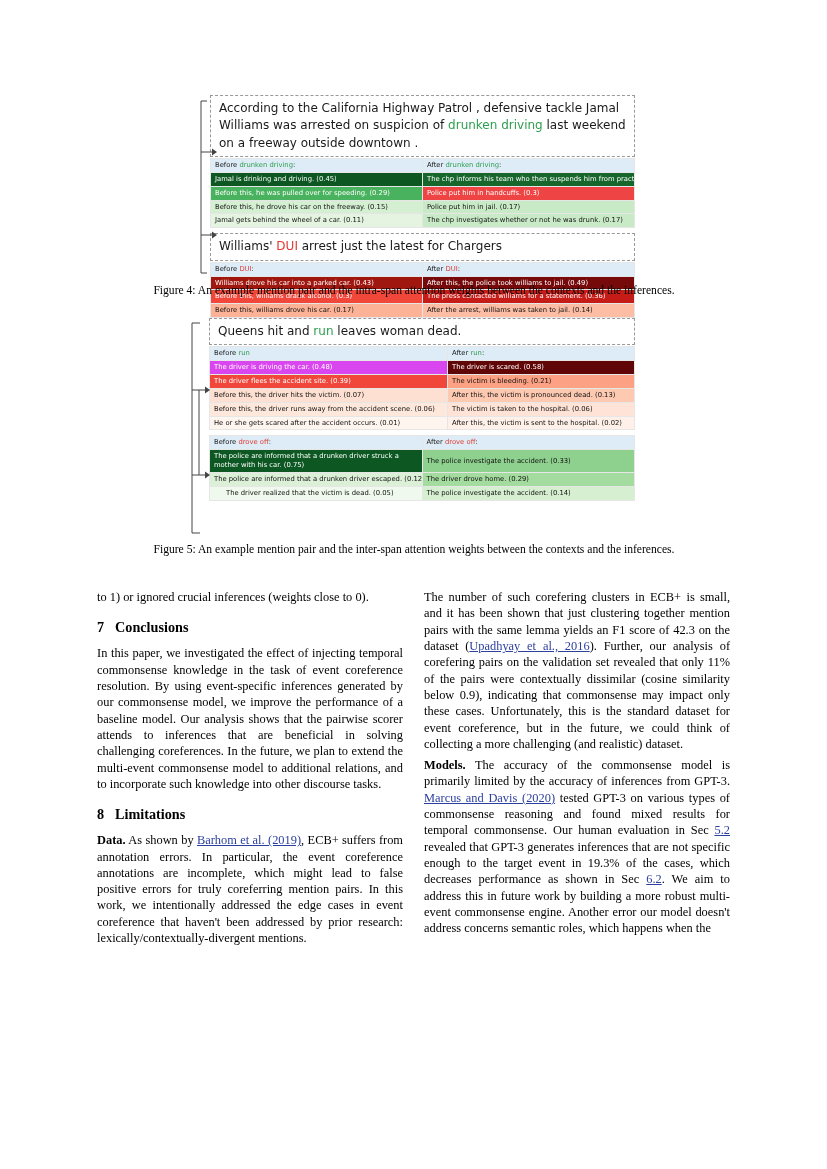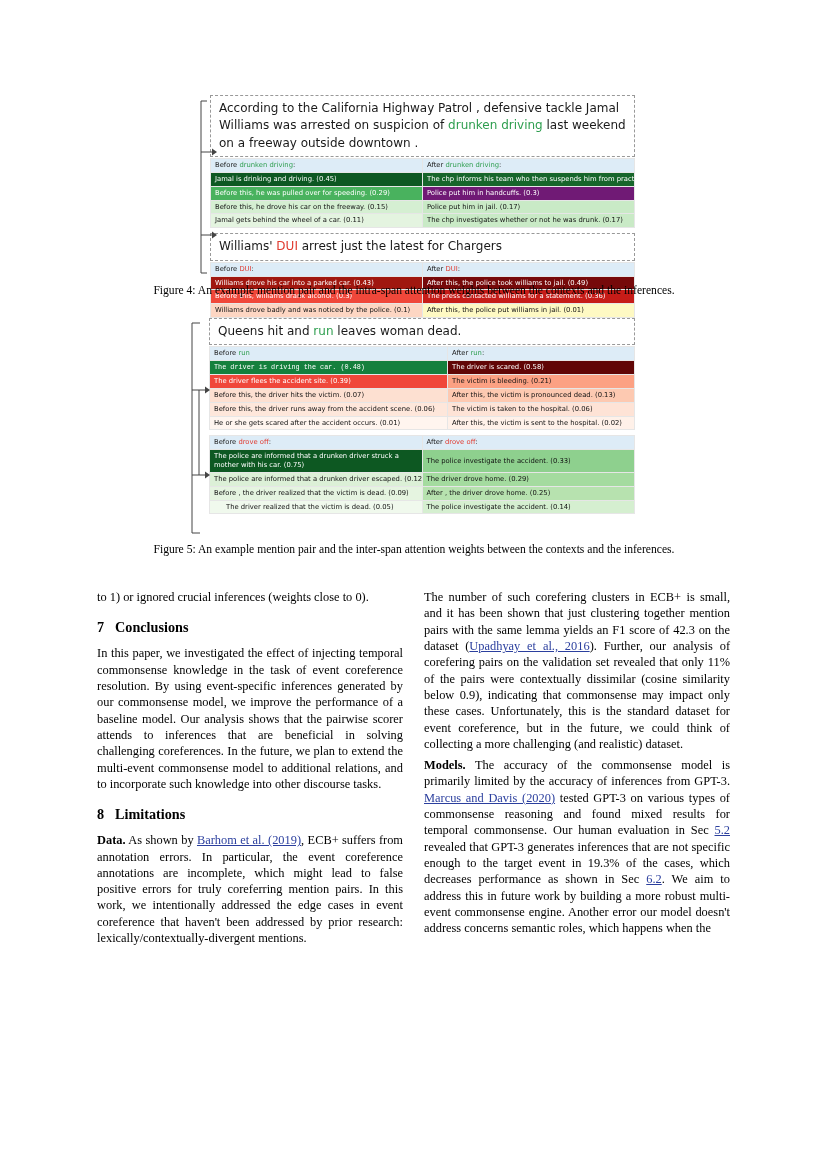--- a/index.html
+++ b/index.html
@@ -141,21 +141,21 @@
                 <tr class="hdr">
                   <td><span>Before </span><span style="color: rgb(46, 158, 79);">drunken driving</span><span>:</span></td>
                   <td><span>After </span><span style="color: rgb(46, 158, 79);">drunken driving</span><span>:</span></td>
                 </tr>
                 <tr>
                   <td style="background: rgb(13, 88, 34); color: rgb(255, 255, 255);">Jamal is drinking and driving. (0.45)</td>
                   <td style="background: rgb(23, 102, 43); color: rgb(255, 255, 255);">The chp informs his team who then suspends him from practising. (0.35)</td>
                 </tr>
                 <tr>
                   <td style="background: rgb(73, 178, 94); color: rgb(255, 255, 255);">Before this, he was pulled over for speeding. (0.29)</td>
-                  <td style="background: #701a75; color: rgb(255, 255, 255);">Police put him in handcuffs. (0.3)</td>
+                  <td style="background: #ef4444; color: rgb(255, 255, 255);">Police put him in handcuffs. (0.3)</td>
                 </tr>
                 <tr>
                   <td style="background: rgb(213, 239, 210); color: rgb(17, 17, 17);">Before this, he drove his car on the freeway. (0.15)</td>
                   <td style="background: rgb(201, 234, 198); color: rgb(17, 17, 17);">Police put him in jail. (0.17)</td>
                 </tr>
                 <tr>
                   <td style="background: rgb(228, 244, 224); color: rgb(17, 17, 17);">Jamal gets behind the wheel of a car. (0.11)</td>
                   <td style="background: rgb(201, 234, 198); color: rgb(17, 17, 17);">The chp investigates whether or not he was drunk. (0.17)</td>
                 </tr>
               </tbody>
@@ -173,20 +173,24 @@
                   <td><span>Before </span><span style="color: rgb(224, 58, 47);">DUI</span><span>:</span></td>
                   <td><span>After </span><span style="color: rgb(224, 58, 47);">DUI</span><span>:</span></td>
                 </tr>
                 <tr>
                   <td style="background: rgb(160, 23, 15); color: rgb(255, 255, 255);">Williams drove his car into a parked car. (0.43)</td>
                   <td style="background: rgb(118, 9, 10); color: rgb(255, 255, 255);">After this, the police took williams to jail. (0.49)</td>
                 </tr>
                 <tr>
                   <td style="background: rgb(240, 71, 58); color: rgb(255, 255, 255);">Before this, williams drank alcohol. (0.3)</td>
                   <td style="background: rgb(198, 28, 24); color: rgb(255, 255, 255);">The press contacted williams for a statement. (0.36)</td>
+                </tr>
+                <tr>
+                  <td style="background: rgb(252, 178, 150); color: rgb(17, 17, 17);">Before this, williams drove his car. (0.17)</td>
+                  <td style="background: rgb(252, 189, 164); color: rgb(17, 17, 17);">After the arrest, williams was taken to jail. (0.14)</td>
                 </tr>
                 <tr>
                   <td style="background: rgb(253, 214, 195); color: rgb(17, 17, 17);">Williams drove badly and was noticed by the police. (0.1)</td>
                   <td style="background: #fef9c3; color: rgb(17, 17, 17);">After this, the police put williams in jail. (0.01)</td>
                 </tr>
               </tbody>
             </table>
           </div>
         </div>
     </div>
@@ -210,21 +214,21 @@
               <colgroup>
                 <col style="width: 56%;">
                 <col style="width: 44%;">
               </colgroup>
               <tbody>
                 <tr class="hdr">
                   <td><span>Before </span><span style="color: rgb(46, 158, 79);">run</span><span></span></td>
                   <td><span>After </span><span style="color: rgb(46, 158, 79);">run</span><span>:</span></td>
                 </tr>
                 <tr>
-                  <td style="background: #15803d; color: rgb(255, 255, 255); font-family: Liberation Mono, monospace;">The driver is driving the car. (0.48)</td>
+                  <td style="background: #d946ef; color: rgb(255, 255, 255);">The driver is driving the car. (0.48)</td>
                   <td style="background: rgb(97, 6, 6); color: rgb(255, 255, 255);">The driver is scared. (0.58)</td>
                 </tr>
                 <tr>
                   <td style="background: rgb(240, 71, 58); color: rgb(255, 255, 255);">The driver flees the accident site. (0.39)</td>
                   <td style="background: rgb(252, 161, 131); color: rgb(17, 17, 17);">The victim is bleeding. (0.21)</td>
                 </tr>
                 <tr>
                   <td style="background: rgb(253, 224, 209); color: rgb(17, 17, 17);">Before this, the driver hits the victim. (0.07)</td>
                   <td style="background: rgb(253, 201, 177); color: rgb(17, 17, 17);">After this, the victim is pronounced dead. (0.13)</td>
                 </tr>
@@ -250,24 +254,20 @@
                   <td><span>Before </span><span style="color: rgb(224, 58, 47);">drove off</span><span>:</span></td>
                   <td><span>After </span><span style="color: rgb(224, 58, 47);">drove off</span><span>:</span></td>
                 </tr>
                 <tr>
                   <td class="wrapcell" style="background: rgb(13, 88, 34); color: rgb(255, 255, 255);">The police are informed that a drunken driver struck a mother with his car. (0.75)</td>
                   <td rowspan="1" style="background: rgb(142, 208, 142); color: rgb(17, 17, 17);">The police investigate the accident. (0.33)</td>
                 </tr>
                 <tr>
                   <td style="background: rgb(220, 240, 215); color: rgb(17, 17, 17);">The police are informed that a drunken driver escaped. (0.12)</td>
                   <td style="background: rgb(164, 219, 159); color: rgb(17, 17, 17);">The driver drove home. (0.29)</td>
-                </tr>
-                <tr>
-                  <td style="background: rgb(229, 244, 224); color: rgb(17, 17, 17);">Before , the driver realized that the victim is dead. (0.09)</td>
-                  <td style="background: rgb(183, 226, 175); color: rgb(17, 17, 17);">After , the driver drove home. (0.25)</td>
                 </tr>
                 <tr>
                   <td style="background: rgb(240, 249, 237); color: rgb(17, 17, 17); padding-left: 16px;">The  driver realized that the victim is dead. (0.05)</td>
                   <td style="background: rgb(213, 239, 208); color: rgb(17, 17, 17);">The police investigate the accident. (0.14)</td>
                 </tr>
               </tbody>
             </table>
           </div>
         </div>
     </div>

